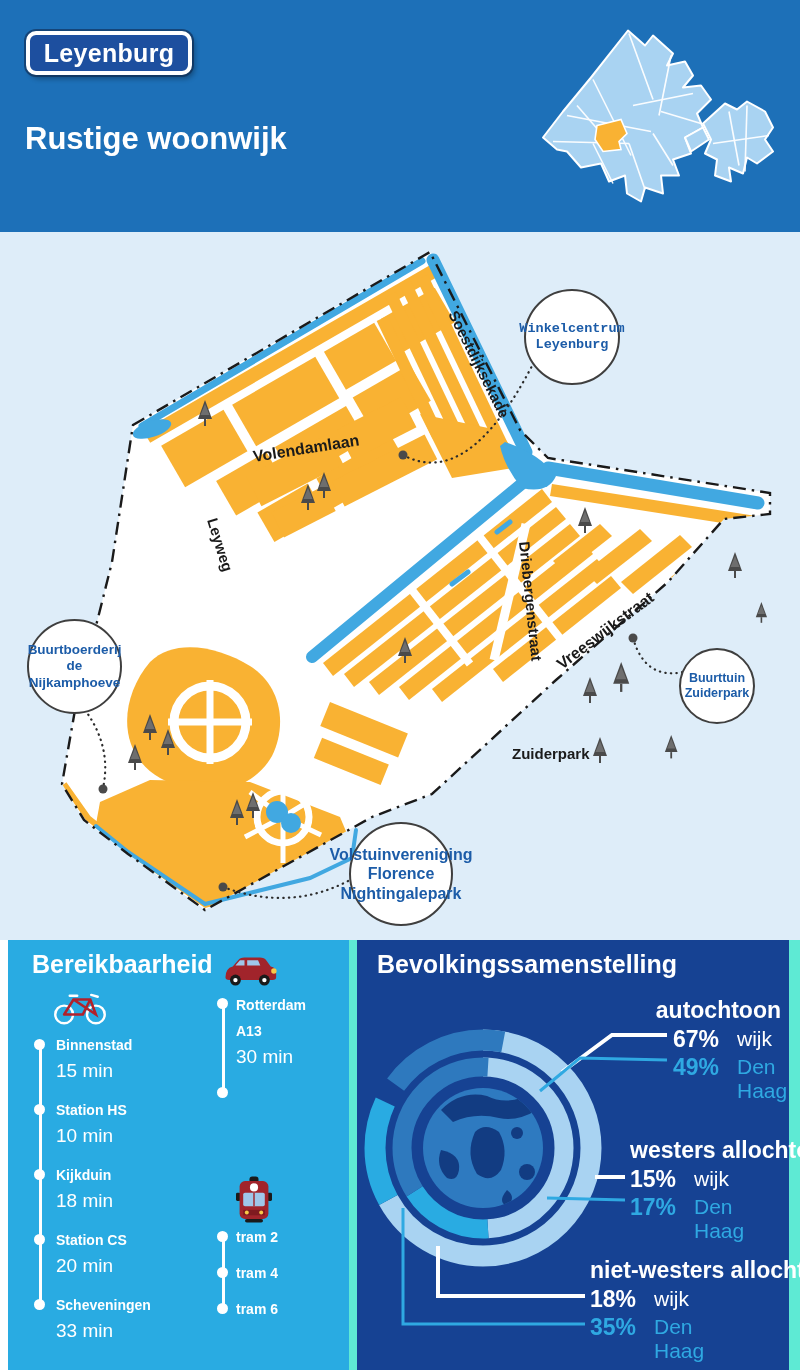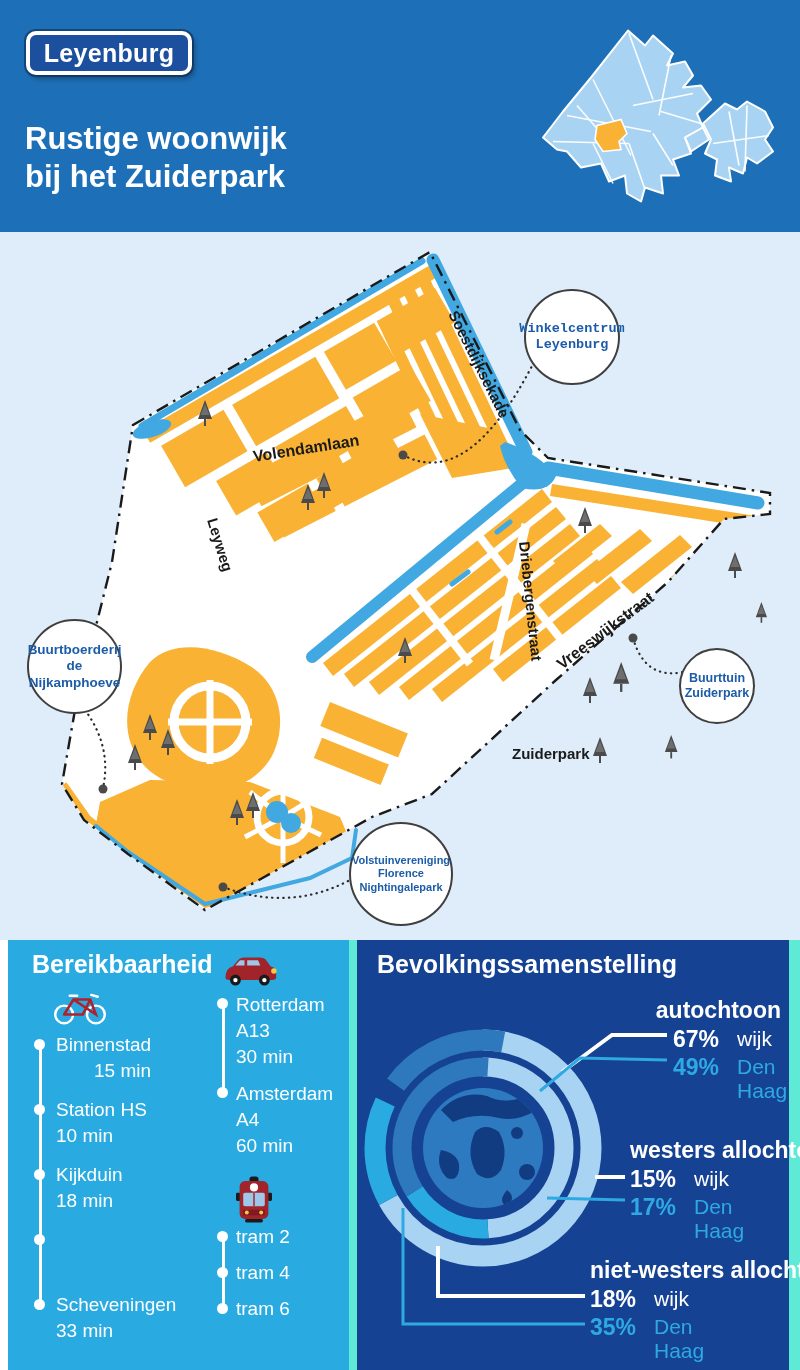--- a/index.html
+++ b/index.html
@@ -27,30 +27,30 @@
   .map-section svg{position:absolute;left:0;top:0;}
   .callout{
     position:absolute;border-radius:50%;background:#ffffff;border:2.5px solid #3f3f3f;
     display:flex;flex-direction:column;align-items:center;justify-content:center;
     color:#1C5CA8;font-weight:bold;text-align:center;line-height:1.22;box-sizing:border-box;
   }
   .callout span{display:block;}
   .co-winkel{left:524px;top:57px;width:96px;height:96px;font-size:13.5px;font-family:Liberation Mono, monospace;}
   .co-boerderij{left:27px;top:387px;width:95px;height:95px;font-size:13.5px;}
   .co-buurttuin{left:679px;top:416px;width:76px;height:76px;font-size:12.5px;}
-  .co-volkstuin{left:349px;top:590px;width:104px;height:104px;font-size:11px;}
+  .co-volkstuin{left:349px;top:590px;width:104px;height:104px;font-size:16px;}
   
   .bottom{position:absolute;left:8px;top:940px;width:800px;height:430px;background:#5eead4;}
   .panel-left{position:absolute;left:0;top:0;width:341px;height:430px;background:#29ABE2;}
   .panel-right{position:absolute;left:349px;top:0;width:432px;height:430px;background:#164293;}
   .panel-title{position:absolute;color:#fff;font-weight:bold;font-size:25px;}
   .tl-line{position:absolute;width:3px;background:#ffffff;border-radius:2px;}
   .tl-dot{position:absolute;width:11px;height:11px;border-radius:50%;background:#ffffff;}
   .tl-item{position:absolute;color:#ffffff;}
-  .tl-item .nm{font-weight:normal;font-size:19px;line-height:26px;display:block;}
+  .tl-item .nm{font-weight:bold;font-size:14px;line-height:26px;display:block;}
   .tl-item .tm{font-size:19px;line-height:25px;display:block;}
   
   .pop-group{position:absolute;color:#fff;}
   .pop-label{font-weight:bold;font-size:23px;line-height:26px;white-space:nowrap;}
   .pop-row{display:flex;margin-top:4px;line-height:24px;}
   .pop-val{font-weight:bold;font-size:23px;width:64px;flex:0 0 auto;}
   .pop-key{font-weight:normal;font-size:21px;width:70px;flex:0 0 auto;}
   .row-dh .pop-val,.row-dh .pop-key{color:#2FA9E2;}
   .g1{left:316px;top:57px;width:120px;}
   .g1 .pop-label{position:absolute;right:12px;top:0;}
@@ -61,21 +61,20 @@
 </style>
 </head>
 <body>
 
 <div class="header">
   <div class="badge">
     <span>Leyenburg</span>
   </div>
   <div class="header-title">
     <span>Rustige woonwijk</span><br>
-    <span>bij het Zuiderpark</span>
   </div>
   <svg class="minimap" width="250" height="200" viewBox="0 0 250 197">
     <g fill="#A9D3F2" stroke="#ffffff" stroke-width="2" stroke-linejoin="round">
       <path d="M10 122 L30 96 L58 62 L95 15 L112 30 L120 20 L140 38 L134 50 L152 46 L160 60 L150 72 L168 70 L178 84 L164 98 L170 112 L152 122 L158 138 L140 144 L146 160 L128 160 L130 178 L112 172 L108 186 L94 178 L92 160 L76 166 L68 148 L48 152 L34 136 L24 134 Z"></path>
       <path d="M170 108 L192 88 L204 94 L214 86 L232 96 L240 112 L232 124 L240 136 L224 148 L214 142 L210 158 L196 152 L198 166 L182 160 L184 144 L172 138 L178 124 Z"></path>
       <path d="M152 122 L170 112 L176 124 L158 136 Z"></path>
     </g>
     <g stroke="#ffffff" stroke-width="1.6" fill="none" opacity=".95">
       <path d="M34 100 L118 116"></path>
         <path d="M60 64 L98 140"></path>
@@ -265,31 +264,35 @@
       </g>
     </svg>
 
     <div class="tl-line" style="left:31px;top:104px;height:260px;"></div>
     <div class="tl-dot" style="left:26px;top:99px;"></div>
     <div class="tl-dot" style="left:26px;top:164px;"></div>
     <div class="tl-dot" style="left:26px;top:229px;"></div>
     <div class="tl-dot" style="left:26px;top:294px;"></div>
     <div class="tl-dot" style="left:26px;top:359px;"></div>
 
-    <div class="tl-item" style="left:48px;top:92px;text-align:right;">
+    <div class="tl-item" style="left:48px;top:92px;">
       <span class="nm">Binnenstad</span>
       <span class="tm">15 min</span>
     </div>
     <div class="tl-item" style="left:48px;top:157px;">
       <span class="nm">Station HS</span>
       <span class="tm">10 min</span>
     </div>
     <div class="tl-item" style="left:48px;top:222px;">
       <span class="nm">Kijkduin</span>
       <span class="tm">18 min</span>
+    </div>
+    <div class="tl-item" style="left:48px;top:287px;">
+      <span class="nm">Station CS</span>
+      <span class="tm">20 min</span>
     </div>
     <div class="tl-item" style="left:48px;top:352px;">
       <span class="nm">Scheveningen</span>
       <span class="tm">33 min</span>
     </div>
 
     <svg style="position:absolute;left:212px;top:12px;" width="58" height="38" viewBox="0 0 64 42">
       <path d="M6 28 Q6 18 14 16 L20 9 Q22 6 27 6 L44 6 Q49 6 51 9 L56 16 Q62 17 62 24 L62 28 Q62 31 58 31 L10 31 Q6 31 6 28 Z" fill="#A1242B"></path>
       <path d="M22 9 L27 9 L27 15 L17 15 Z" fill="#9FC7EA"></path>
       <path d="M30 9 L42 9 L44.5 15 L30 15 Z" fill="#9FC7EA"></path>
@@ -300,25 +303,20 @@
       <circle cx="59.5" cy="21" r="3" fill="#F7C948"></circle>
     </svg>
 
     <div class="tl-line" style="left:214px;top:64px;height:88px;"></div>
     <div class="tl-dot" style="left:209px;top:58px;"></div>
     <div class="tl-dot" style="left:209px;top:147px;"></div>
     <div class="tl-item" style="left:228px;top:52px;">
       <span class="nm">Rotterdam</span>
       <span class="nm">A13</span>
       <span class="tm">30 min</span>
-    </div>
-    <div class="tl-item" style="left:228px;top:141px;">
-      <span class="nm">Amsterdam</span>
-      <span class="nm">A4</span>
-      <span class="tm">60 min</span>
     </div>
 
     <svg style="position:absolute;left:228px;top:236px;" width="36" height="48" viewBox="0 0 40 52">
       <rect x="15" y="0" width="10" height="7" rx="3" fill="#1a1a1a"></rect>
       <rect x="0" y="18" width="5" height="9" rx="1.5" fill="#1a1a1a"></rect>
       <rect x="35" y="18" width="5" height="9" rx="1.5" fill="#1a1a1a"></rect>
       <rect x="4" y="5" width="32" height="42" rx="6" fill="#A1242B"></rect>
       <circle cx="20" cy="12" r="4.5" fill="#ffffff"></circle>
       <rect x="8" y="18" width="24" height="15" rx="2" fill="#9FC7EA"></rect>
       <path d="M20 18 L20 33" stroke="#A1242B" stroke-width="1.6"></path>

